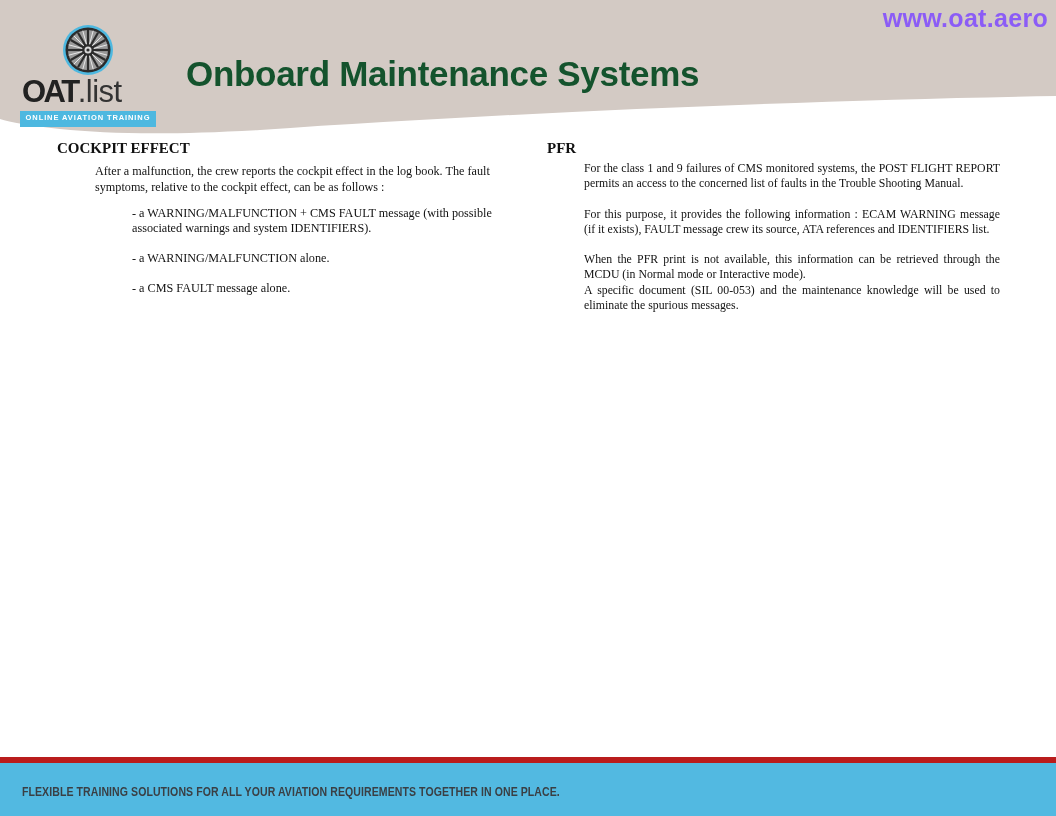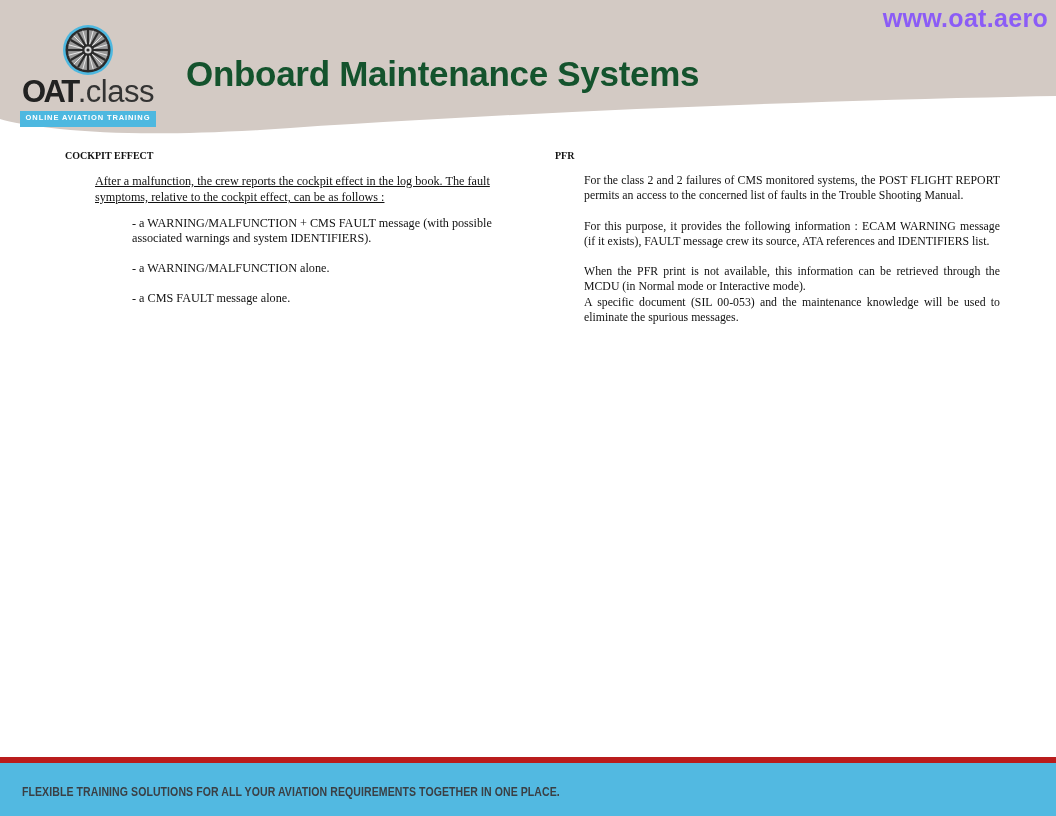--- a/index.html
+++ b/index.html
@@ -101,33 +101,32 @@
       top: 139px;
       width: 460px;
     }
     .col-right {
       position: absolute;
       left: 547px;
       top: 139px;
       width: 455px;
     }
     .section-heading {
-      margin: 8px;
+      margin: 0;
       font-family: "Liberation Serif", serif;
       font-weight: bold;
-      font-size: 10px;
+      font-size: 15px;
       line-height: 18px;
       color: #111;
     }
     .left-intro {
       margin: 6px 0 0 38px;
       font-size: 12.2px;
       line-height: 16px;
       width: 418px;
-      text-decoration: underline;
     }
     .bullets {
       list-style: none;
       margin: 11px 0 0 75px;
       padding: 0;
       width: 362px;
     }
     .bullets li {
       font-size: 12.2px;
       line-height: 15px;
@@ -214,41 +213,41 @@
         <line x1="26" y1="26" x2="6.7" y2="20.8"></line>
         <line x1="26" y1="26" x2="11.9" y2="11.9"></line>
         <line x1="26" y1="26" x2="20.8" y2="6.7"></line>
       </g>
       <circle cx="26" cy="26" r="6" fill="#2b2b2b"></circle>
       <circle cx="26" cy="26" r="3.5" fill="#d8d8d8"></circle>
       <circle cx="26" cy="26" r="1.6" fill="#2b2b2b"></circle>
     </svg>
   </div>
   <div class="logo-wordmark">
-    <span class="bold">OAT</span><span class="light">.class</span>
+    <span class="bold">OAT</span><span class="light">.list</span>
   </div>
   <div class="logo-tagline">ONLINE AVIATION TRAINING</div>
 </div>
 
 <h1 class="page-title">Onboard Maintenance Systems</h1>
 
 <div class="col-left">
   <h2 class="section-heading">COCKPIT  EFFECT</h2>
   <p class="left-intro">After a malfunction, the crew reports the cockpit effect in the log book. The fault symptoms, relative to the cockpit effect, can be as follows :</p>
   <ul class="bullets">
     <li>- a WARNING/MALFUNCTION  + CMS FAULT  message (with possible associated warnings and system IDENTIFIERS).</li>
     <li>- a WARNING/MALFUNCTION   alone.</li>
     <li>- a CMS FAULT  message alone.</li>
   </ul>
 </div>
 
 <div class="col-right">
   <h2 class="section-heading">PFR</h2>
   <div class="right-paras">
-    <p class="gap-after">For the class 2 and 2 failures of CMS monitored systems, the POST FLIGHT REPORT permits an access to the concerned list of faults in the Trouble Shooting Manual.</p>
+    <p class="gap-after">For the class 1 and 9 failures of CMS monitored systems, the POST FLIGHT REPORT permits an access to the concerned list of faults in the Trouble Shooting Manual.</p>
     <p class="gap-after">For this purpose, it provides the following information : ECAM WARNING message (if it exists), FAULT message crew its source, ATA references and IDENTIFIERS  list.</p>
     <p>When the PFR print is not available, this information can be retrieved through the MCDU  (in Normal mode or Interactive mode).</p>
     <p>A specific document (SIL 00-053)  and the maintenance knowledge will be used to eliminate the spurious messages.</p>
   </div>
 </div>
 
 <div class="footer">
   <div class="footer-tagline">FLEXIBLE TRAINING SOLUTIONS FOR ALL YOUR AVIATION REQUIREMENTS TOGETHER IN ONE PLACE.</div>
 </div>
 

